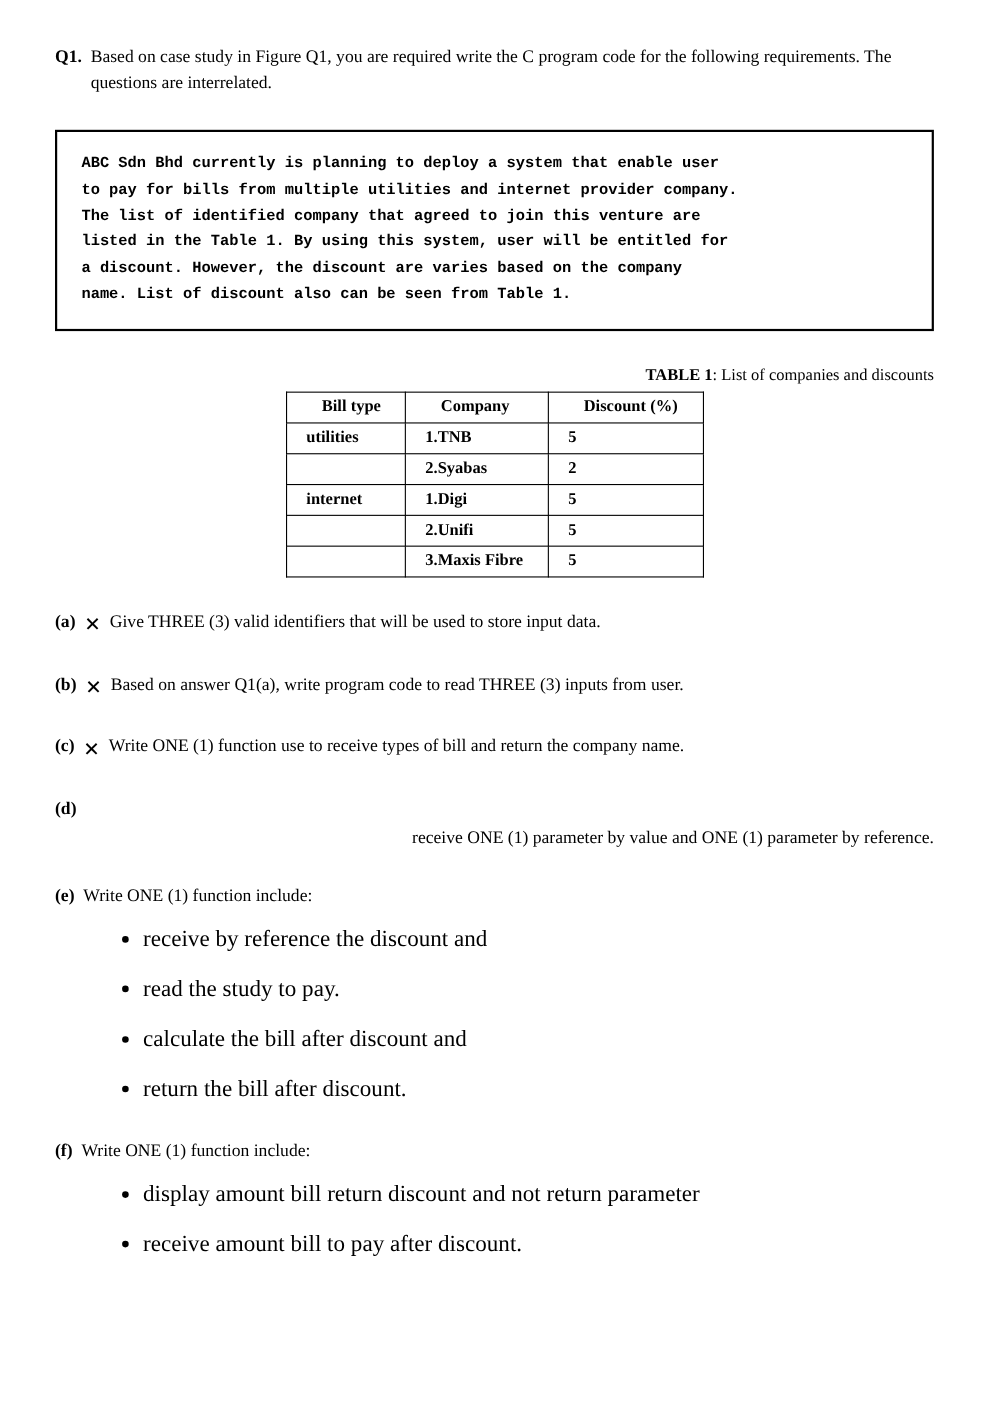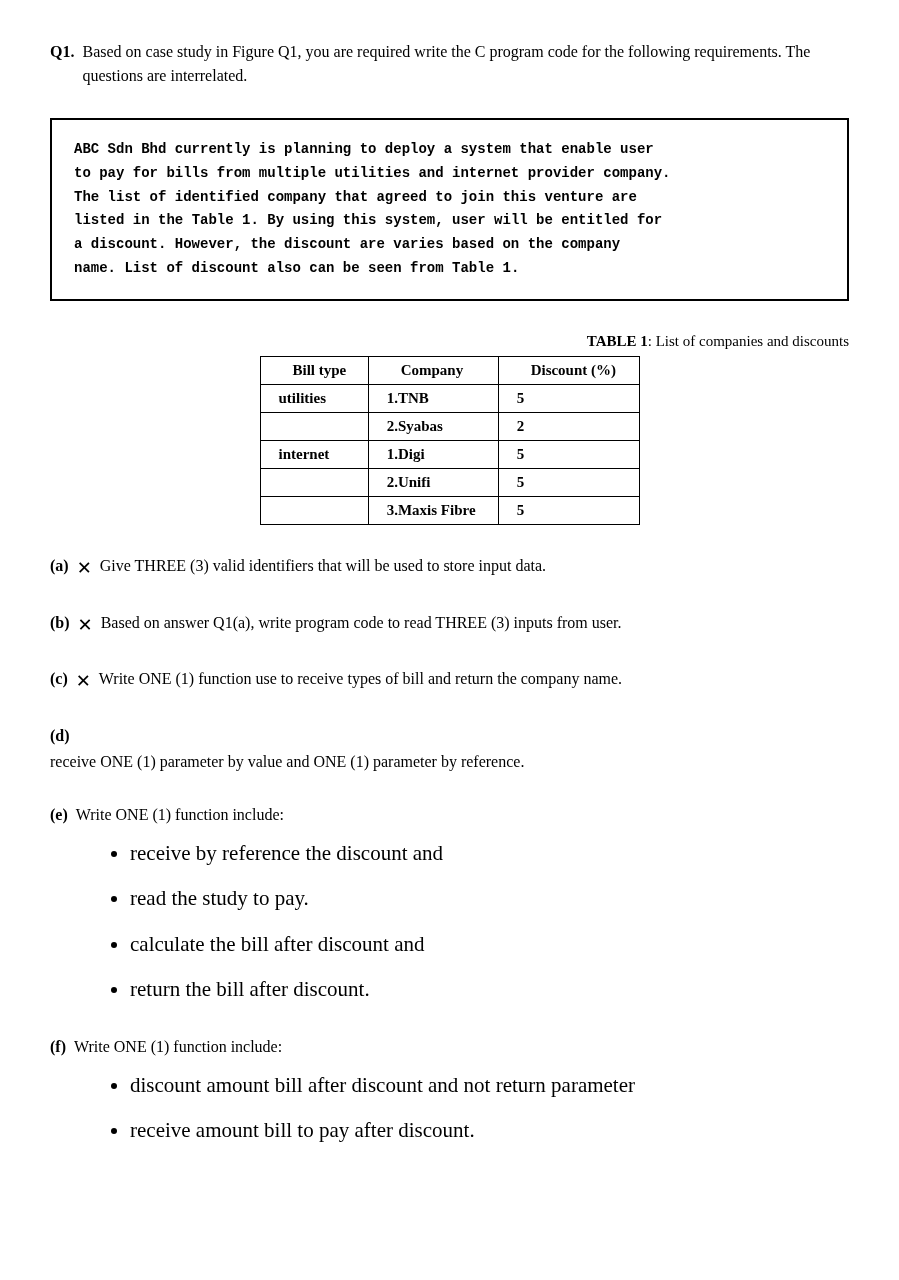--- a/index.html
+++ b/index.html
@@ -139,20 +139,21 @@
     }
 
     .part-d-first {
       display: flex;
       gap: 20px;
     }
 
     .part-d-second {
       margin-left: 0;
       line-height: 1.6;
+      text-align: right;
     }
   </style>
 </head>
 <body>
 
 <div class="question-header">
   <span class="q-label">Q1.</span>
   <span class="q-text">Based on case study in Figure Q1, you are required write the C program code for the following requirements. The questions are interrelated.</span>
 </div>
 
@@ -254,16 +255,16 @@
     <li><span>return the bill after discount.</span></li>
   </ul>
 </div>
 
 <div class="part-section">
   <div class="part-line">
     <span class="part-label">(f)</span>
     <span class="part-text">Write ONE (1) function include:</span>
   </div>
   <ul class="bullet-list">
-    <li><span>discount amount bill after discount and not return parameter</span></li>
+    <li><span>display amount bill return discount and not return parameter</span></li>
     <li><span>receive amount bill to pay after discount.</span></li>
   </ul>
 </div>
 
 </body></html>

